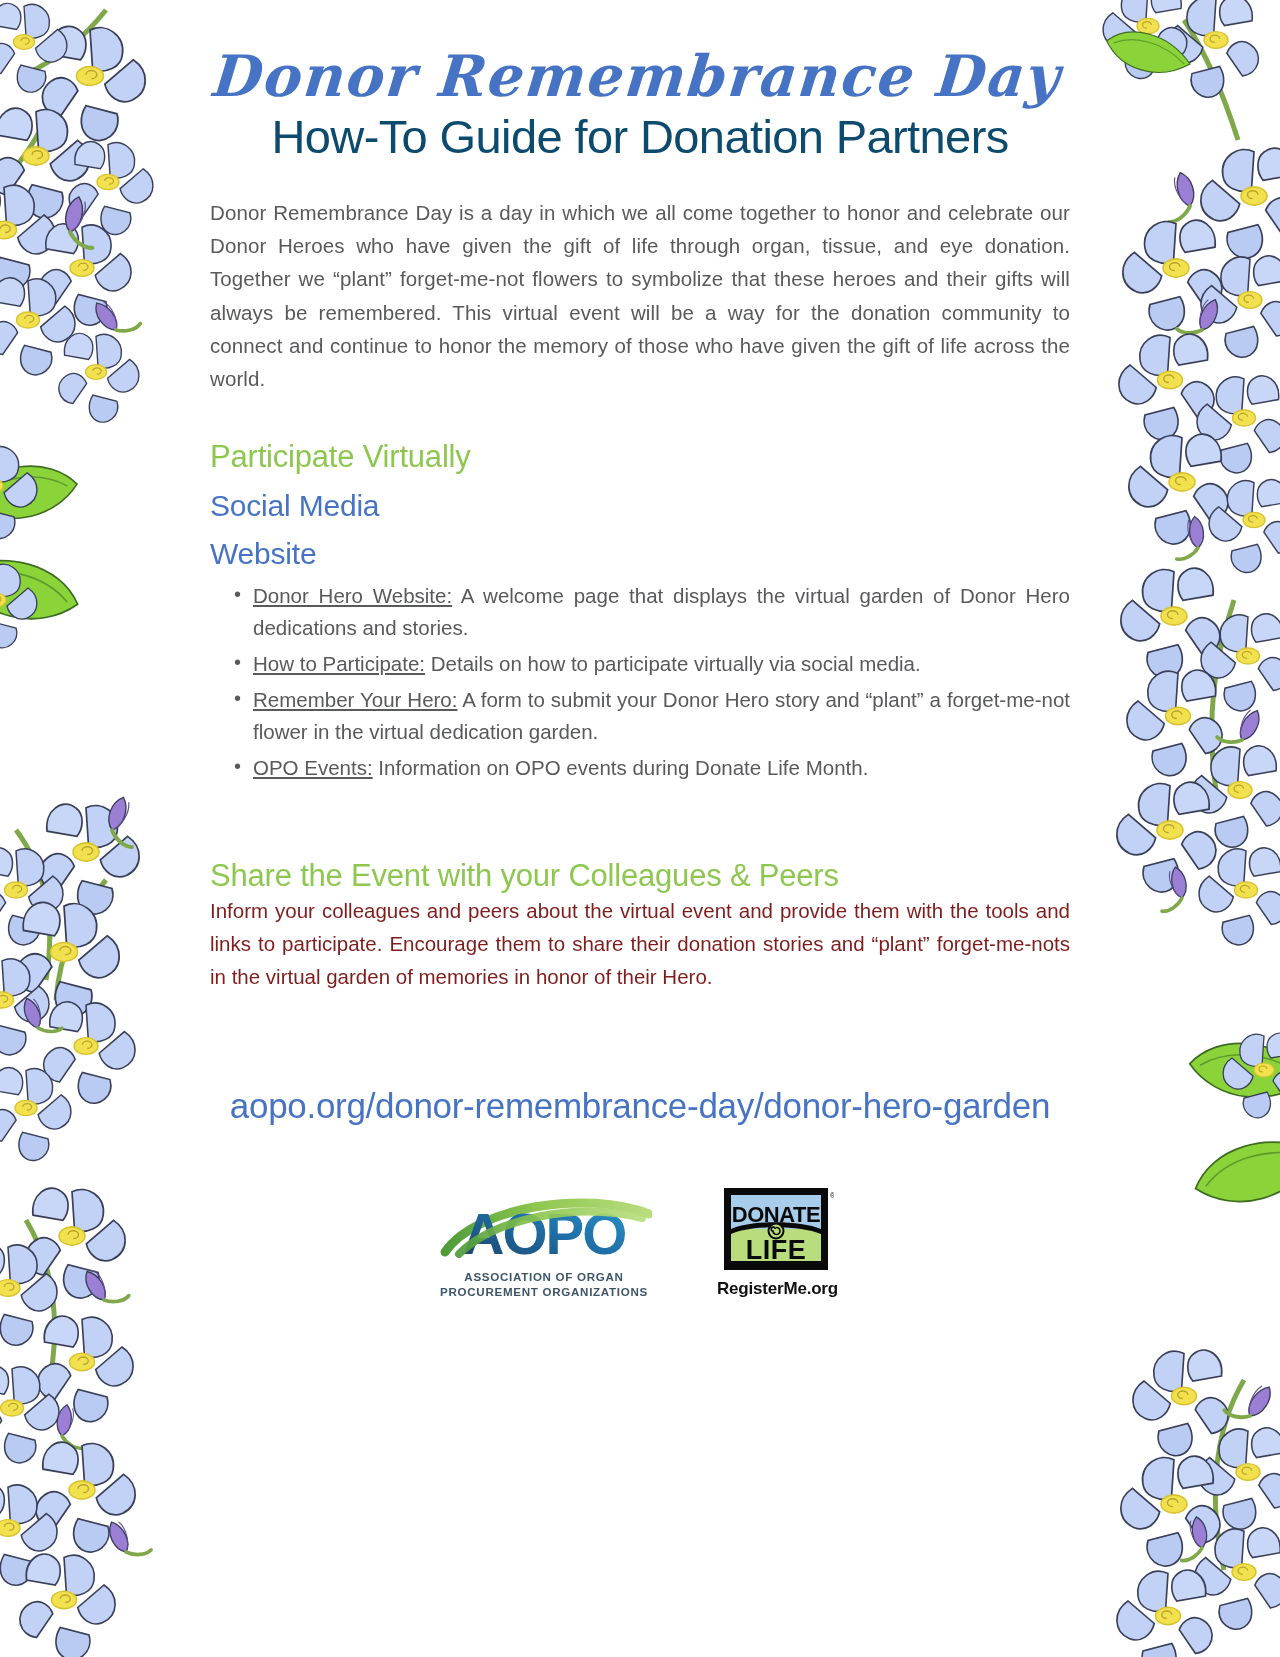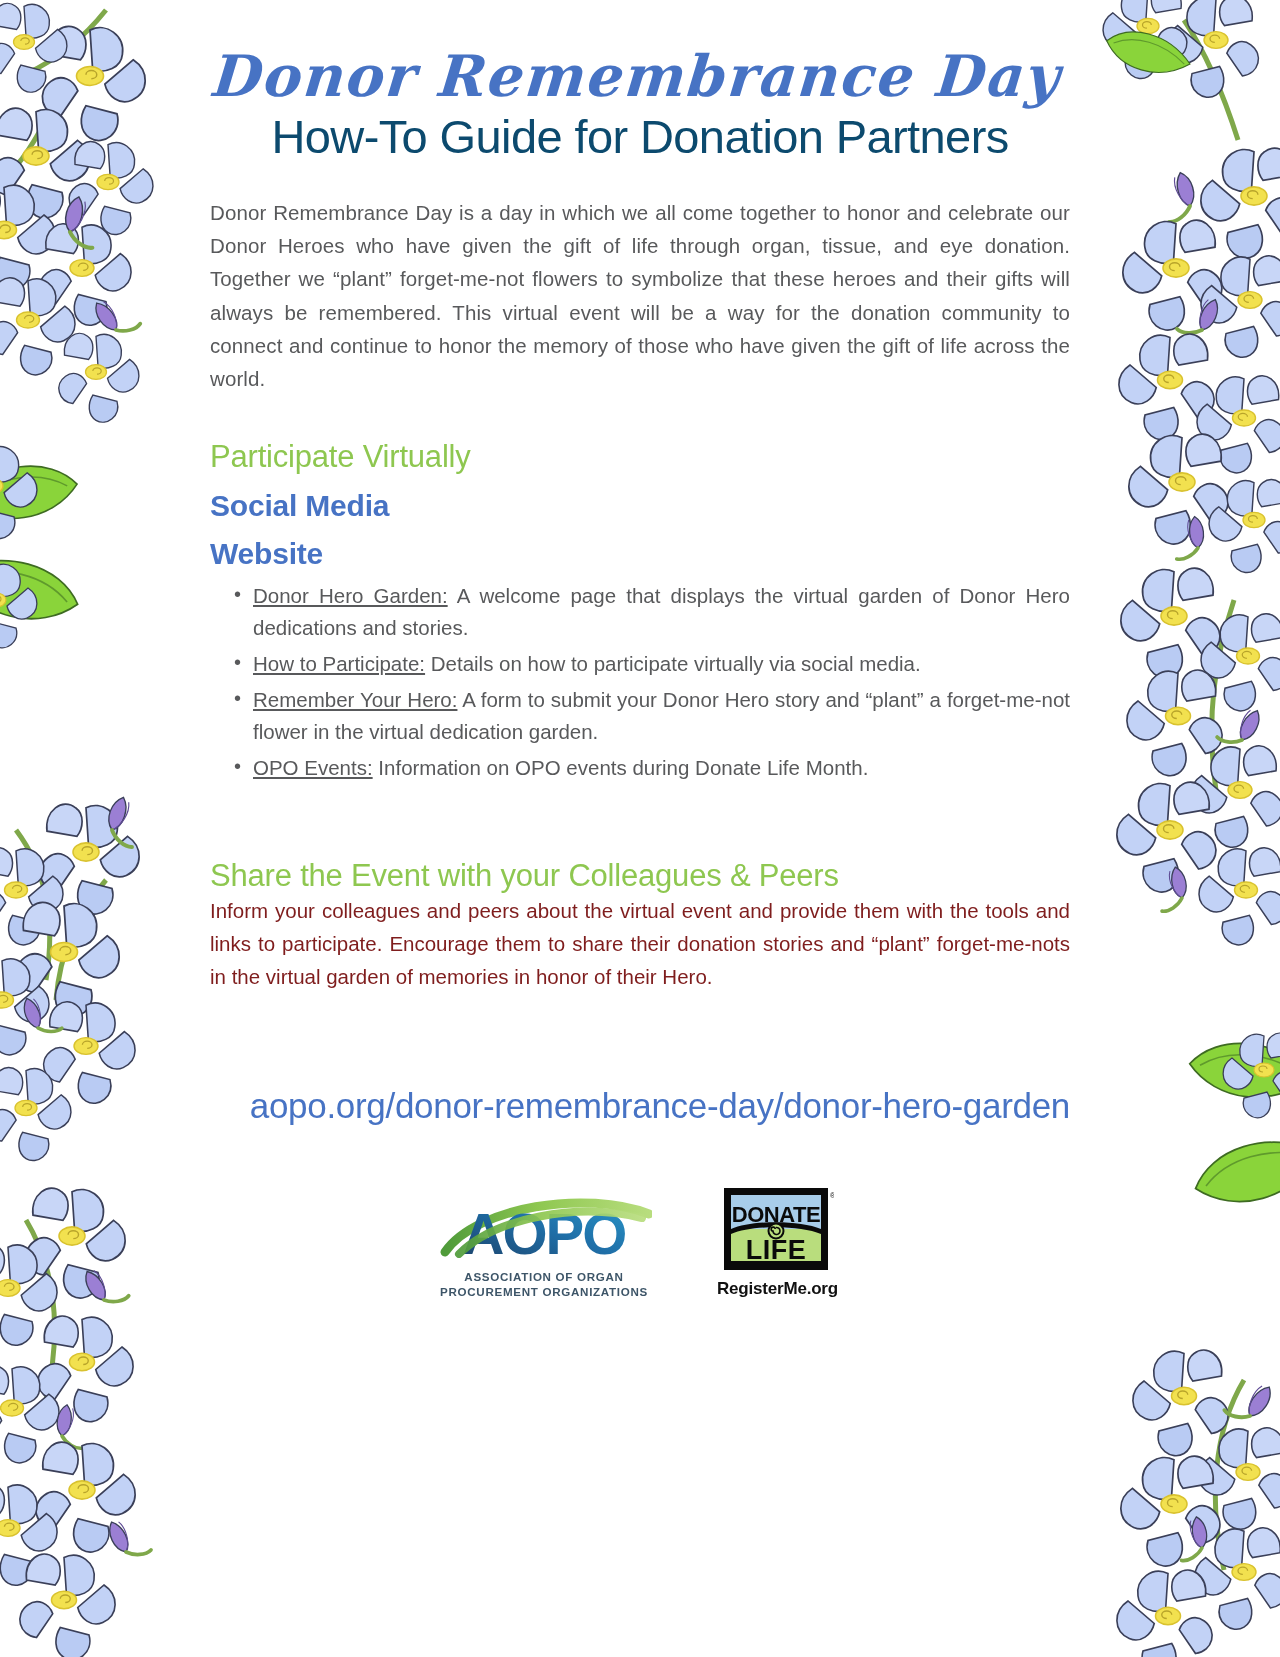--- a/index.html
+++ b/index.html
@@ -53,21 +53,21 @@
   h2.green {
     color:#8ec750;
     font-size:31px;
     font-weight:400;
     letter-spacing:-0.2px;
     margin-top:44px;
   }
   h3.blue {
     color:#4773c4;
     font-size:30px;
-    font-weight:700;
+    font-weight:400;
     letter-spacing:-0.2px;
     margin-top:14px;
   }
   h2.green.wide { margin-top:74px; }
 
   ul.bullets { list-style:none; margin-top:9px; }
   ul.bullets li {
     position:relative;
     padding-left:43px;
     font-size:20.5px;
@@ -91,21 +91,21 @@
     line-height:1.62;
     text-align:justify;
     color:#7f1d1d;
   }
 
   .url {
     margin-top:92px;
     font-size:35px;
     color:#4773c4;
     letter-spacing:-0.3px;
-    text-align:right;
+    text-align:center;
     padding-left:-2px;
   }
 
   
   .footer {
     position:relative; z-index:2;
     margin-top:58px;
     display:flex;
     justify-content:center;
     align-items:flex-start;
@@ -267,21 +267,21 @@
   <h1 class="title-main">How-To Guide for Donation Partners</h1>
 
   <p class="intro">Donor Remembrance Day is a day in which we all come together to honor and celebrate our Donor Heroes who have given the gift of life through organ, tissue, and eye donation. Together we “plant” forget-me-not flowers to symbolize that these heroes and their gifts will always be remembered. This virtual event will be a way for the donation community to connect and continue to honor the memory of those who have given the gift of life across the world.</p>
 
   <h2 class="green">Participate Virtually</h2>
 
   <h3 class="blue">Social Media</h3>
 
   <h3 class="blue">Website</h3>
   <ul class="bullets spaced">
-    <li><span class="lnk">Donor Hero Garden:</span><span> A welcome page that displays the virtual garden of Donor Hero dedications and stories.</span></li>
+    <li><span class="lnk">Donor Hero Website:</span><span> A welcome page that displays the virtual garden of Donor Hero dedications and stories.</span></li>
     <li><span class="lnk">How to Participate:</span><span> Details on how to participate virtually via social media.</span></li>
     <li><span class="lnk">Remember Your Hero:</span><span> A form to submit your Donor Hero story and “plant” a forget-me-not flower in the virtual dedication garden.</span></li>
     <li><span class="lnk">OPO Events:</span><span> Information on OPO events during Donate Life Month.</span></li>
   </ul>
 
   <h2 class="green wide">Share the Event with your Colleagues &amp; Peers</h2>
   <p class="share-body">Inform your colleagues and peers about the virtual event and provide them with the tools and links to participate. Encourage them to share their donation stories and “plant” forget-me-nots in the virtual garden of memories in honor of their Hero.</p>
 
   <div class="url">aopo.org/donor-remembrance-day/donor-hero-garden</div>
 </div>

